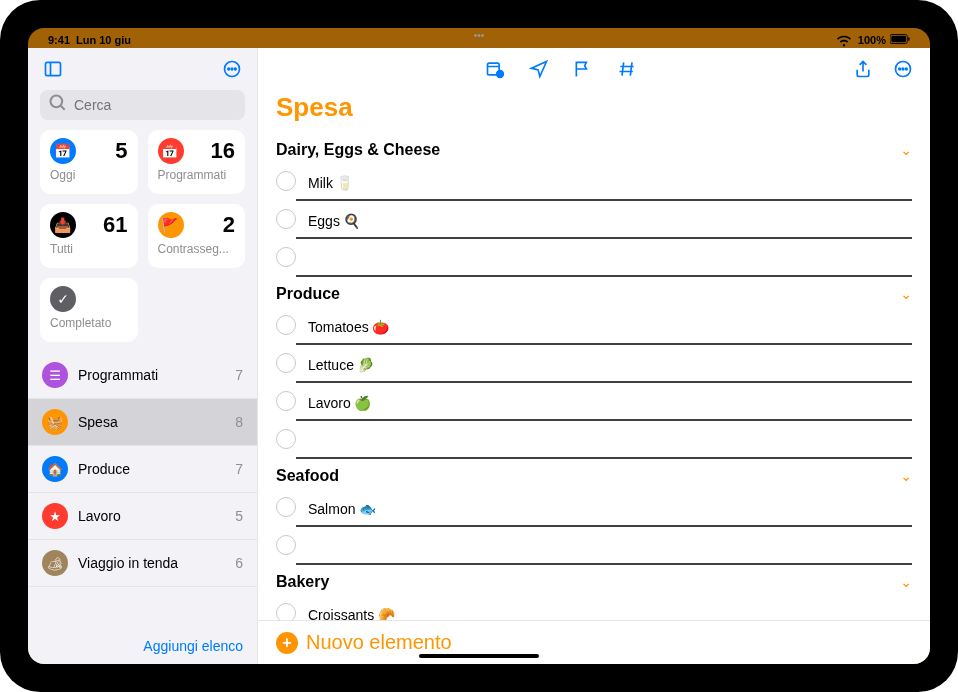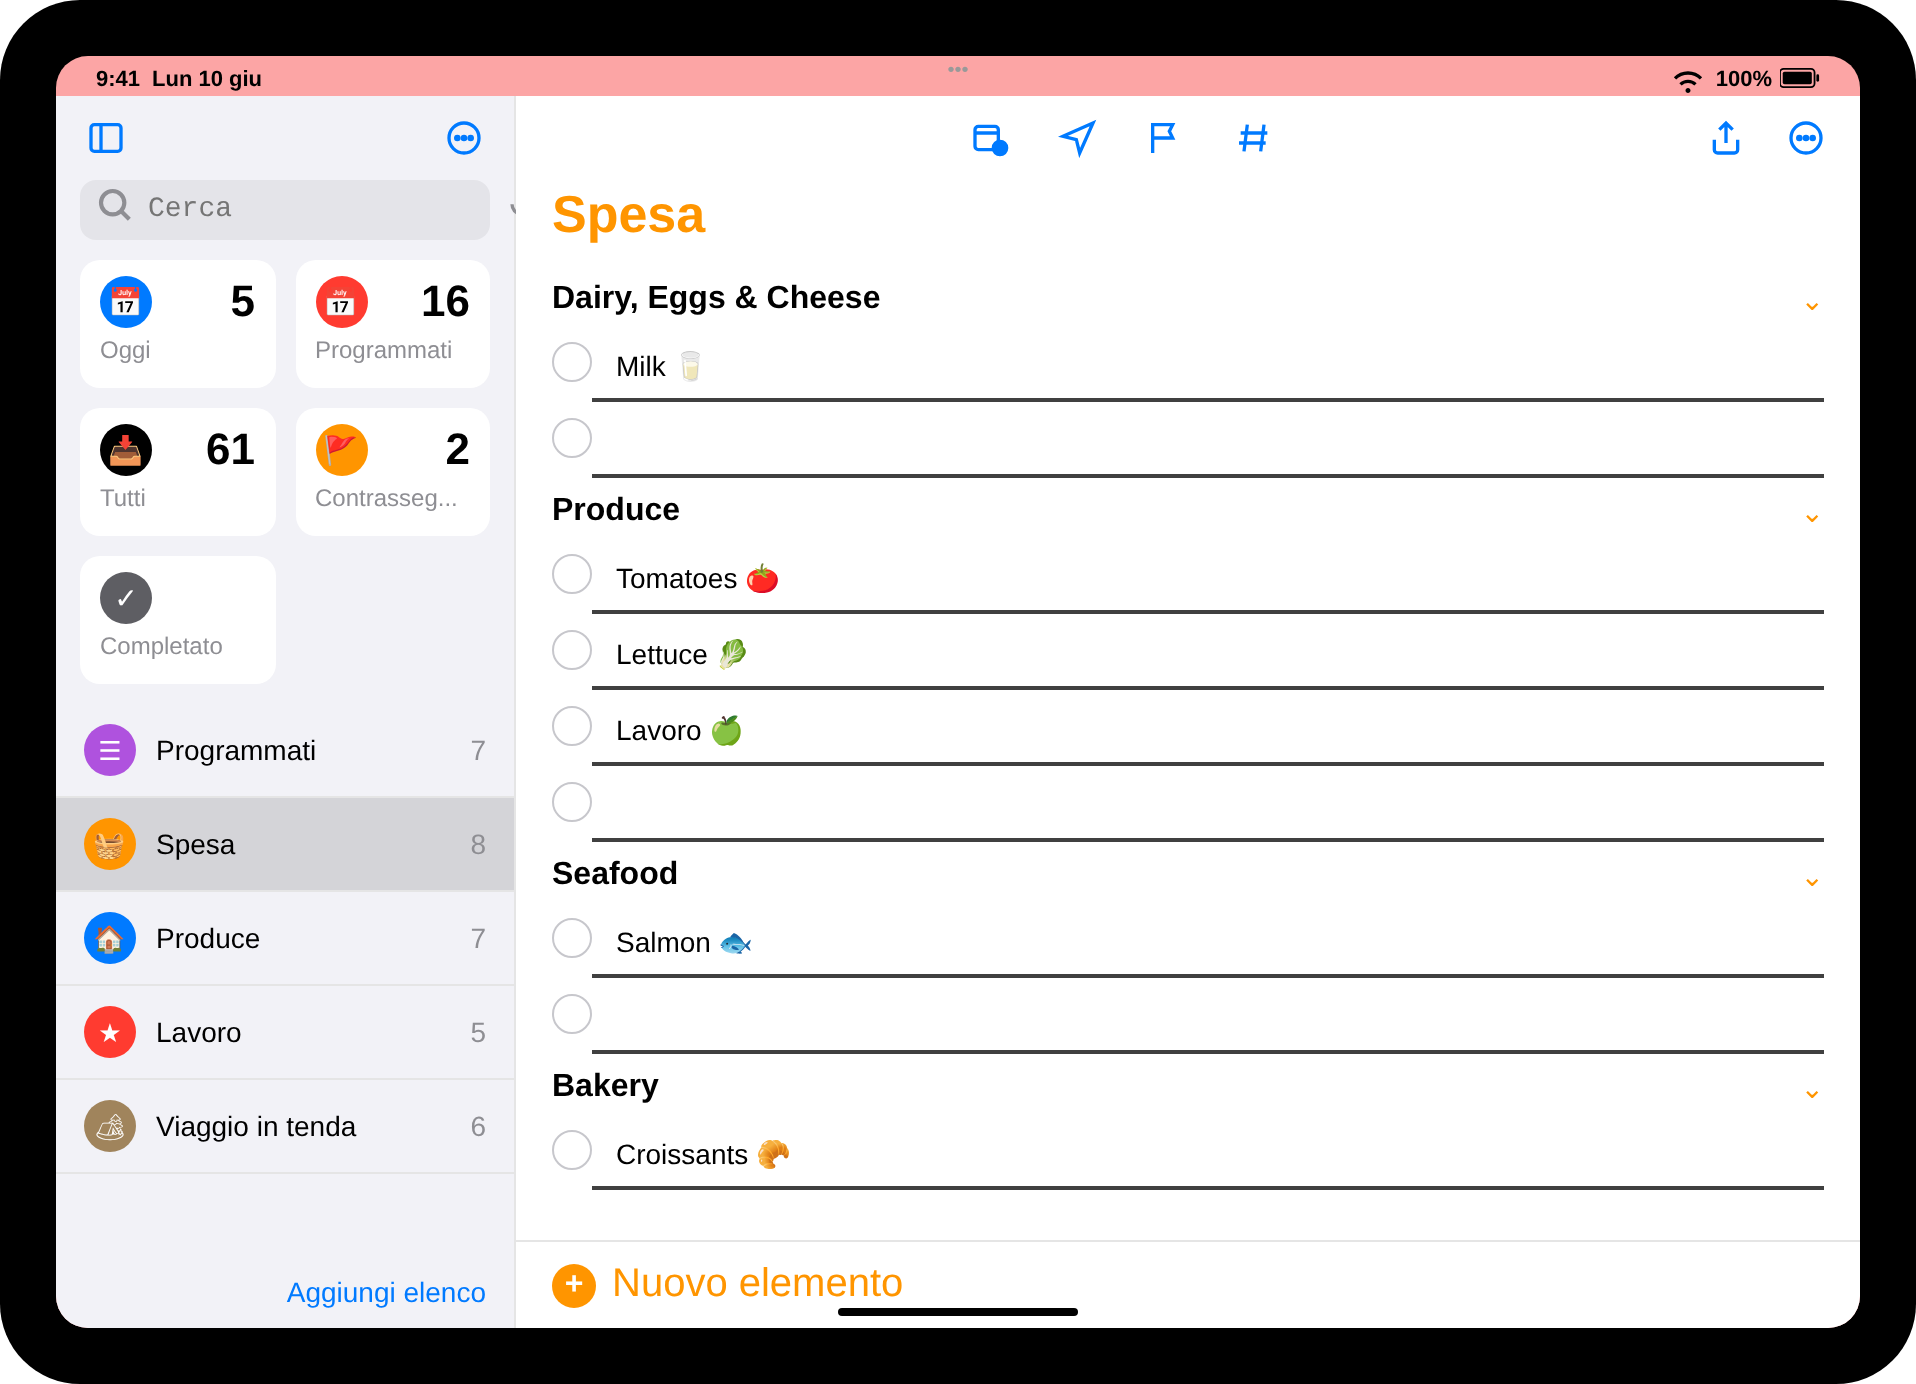--- a/index.html
+++ b/index.html
@@ -1,28 +1,28 @@
 <!DOCTYPE html>
 <html><head>
 <meta charset="utf-8">
 <style>
 * { box-sizing: border-box; margin: 0; padding: 0; }
 body { font-family: -apple-system, BlinkMacSystemFont, 'Helvetica Neue', sans-serif; background: #fff; }
 .device-frame { width: 958px; height: 692px; background: #000; border-radius: 40px; padding: 28px; position: relative; }
-.screen { width: 100%; height: 100%; background: #fca5a5; border-radius: 16px; overflow: hidden; display: flex; flex-direction: column; }
+.screen { width: 100%; height: 100%; background: #a16207; border-radius: 16px; overflow: hidden; display: flex; flex-direction: column; }
 .status-bar { height: 20px; display: flex; justify-content: space-between; align-items: center; padding: 4px 20px 0; font-size: 11px; font-weight: 600; }
 .status-left { display: flex; gap: 6px; }
 .status-right { display: flex; gap: 4px; align-items: center; }
 .dots { position: absolute; top: 30px; left: 50%; transform: translateX(-50%); font-size: 10px; color: #999; }
 .app-content { flex: 1; display: flex; overflow: hidden; }
 .sidebar { width: 230px; background: #f2f2f7; display: flex; flex-direction: column; border-right: 1px solid #e5e5e5; }
 .sidebar-header { display: flex; justify-content: space-between; padding: 8px 12px; }
 .icon-btn { width: 26px; height: 26px; display: flex; align-items: center; justify-content: center; color: #007aff; cursor: pointer; }
 .search-box { margin: 0 12px 10px; background: #e4e4e9; border-radius: 8px; height: 30px; display: flex; align-items: center; padding: 0 8px; }
-.search-box input { flex: 1; border: none; background: transparent; outline: none; font-size: 14px; color: #8e8e93; font-family: Liberation Mono, monospace; }
+.search-box input { flex: 1; border: none; background: transparent; outline: none; font-size: 14px; color: #8e8e93; }
 .smart-grid { display: grid; grid-template-columns: 1fr 1fr; gap: 10px; padding: 0 12px 10px; }
 .smart-card { background: #fff; border-radius: 10px; padding: 8px 10px; display: flex; flex-direction: column; height: 64px; }
 .smart-card-top { display: flex; justify-content: space-between; align-items: center; }
 .smart-icon { width: 26px; height: 26px; border-radius: 13px; display: flex; align-items: center; justify-content: center; font-size: 14px; }
 .smart-count { font-size: 22px; font-weight: 700; }
 .smart-label { font-size: 12px; color: #8e8e93; margin-top: 4px; overflow: hidden; text-overflow: ellipsis; white-space: nowrap; }
 .smart-card.completed { grid-column: 1; }
 .section-header { font-size: 16px; font-weight: 700; padding: 6px 14px; }
 .list-items { flex: 1; overflow-y: auto; }
 .list-row { display: flex; align-items: center; padding: 10px 14px; border-bottom: 1px solid #e5e5e5; cursor: pointer; }
@@ -237,20 +237,24 @@
             <div class="sec-header">
     <div class="sec-title">Dairy, Eggs &amp; Cheese</div>
     <div class="chevron">⌄</div>
             </div>
             <div class="item-row">
       <div class="radio"></div>
       <div class="item-text ">Milk 🥛</div>
             </div>
             <div class="item-row">
       <div class="radio"></div>
+      <div class="item-text ">Eggs 🍳</div>
+            </div>
+            <div class="item-row">
+      <div class="radio"></div>
       <div class="item-text empty-item"></div>
             </div>
             <div class="sec-header">
     <div class="sec-title">Produce</div>
     <div class="chevron">⌄</div>
             </div>
             <div class="item-row">
       <div class="radio"></div>
       <div class="item-text ">Tomatoes 🍅</div>
             </div>

